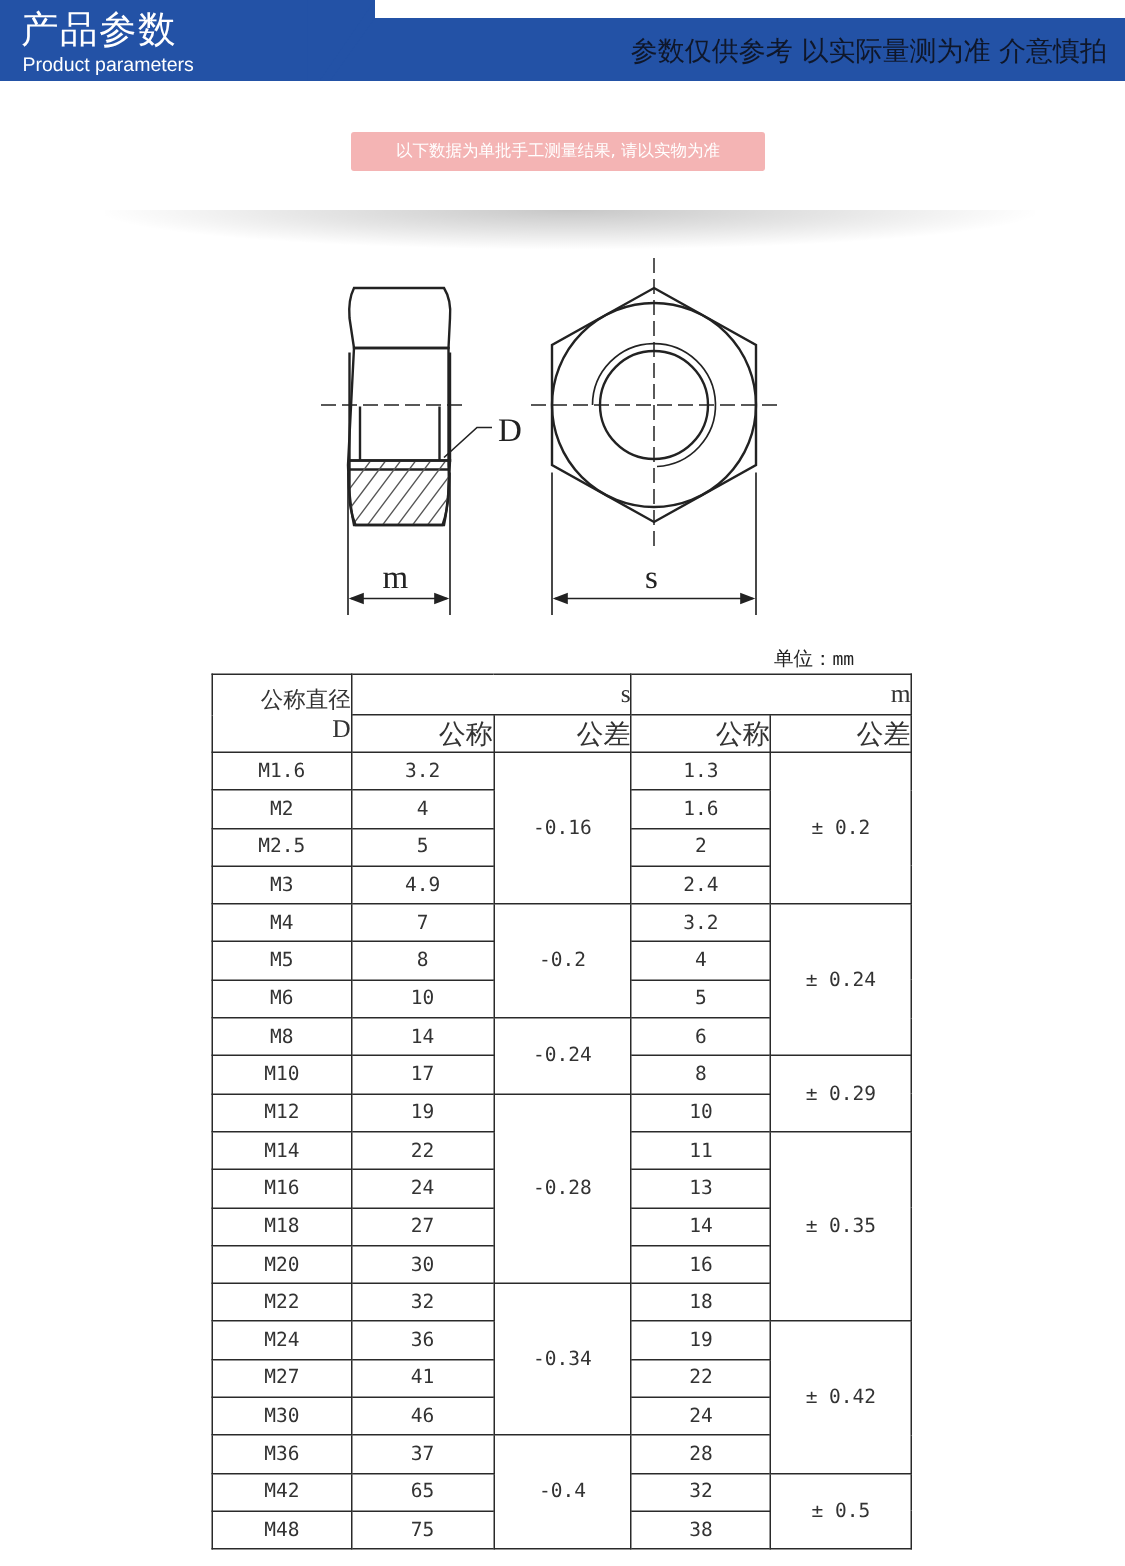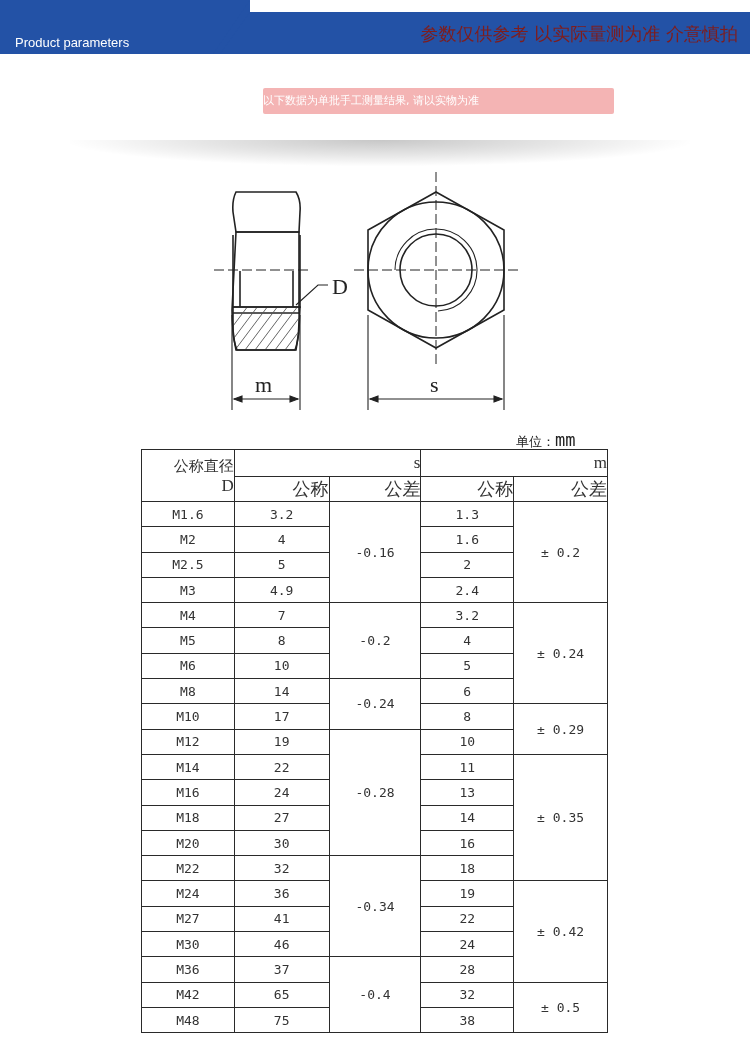--- a/index.html
+++ b/index.html
@@ -9,54 +9,55 @@
   
   .banner { position: absolute; left: 0; top: 0; width: 750px; height: 56px; }
   .banner-left { position: absolute; left: 0; top: 0; width: 250px; height: 54px; background: #2352a6; }
   .banner-slash { position: absolute; left: 205px; top: 0; width: 60px; height: 54px; overflow: hidden; }
   .banner-slash::before { content: ""; position: absolute; left: 0; top: 0; width: 60px; height: 54px;
     background: #2352a6; clip-path: polygon(0 0, 45px 0, 8px 54px, 0 54px); }
   .banner-right { position: absolute; left: 220px; top: 12px; width: 530px; height: 42px; background: #2352a6;
     clip-path: polygon(30px 0, 530px 0, 530px 42px, 0 42px); }
   .banner-title { position: absolute; left: 14px; top: 3px; font-size: 25px; color: #ffffff; font-family: "DejaVu Sans", sans-serif; letter-spacing: 1px; }
   .banner-subtitle { position: absolute; left: 15px; top: 35px; font-size: 13px; color: #ffffff; font-family: "Liberation Sans", sans-serif; }
-  .banner-notice { position: absolute; right: 12px; top: 22px; font-size: 18px; color: #7f1d1d; font-family: "DejaVu Sans", sans-serif; letter-spacing: 0px; }
-
-  
-  .note-box { position: absolute; left: 234px; top: 88px; width: 351px; height: 26px; background: #f4b4b4;
-    border-radius: 2px; text-align: left; line-height: 26px; font-size: 11px; color: #ffffff; font-family: "DejaVu Sans", sans-serif; margin-left: 29px; }
+  .banner-notice { position: absolute; right: 12px; top: 22px; font-size: 18px; color: #0f172a; font-family: "DejaVu Sans", sans-serif; letter-spacing: 0px; }
+
+  
+  .note-box { position: absolute; left: 234px; top: 88px; width: 276px; height: 26px; background: #f4b4b4;
+    border-radius: 2px; text-align: center; line-height: 26px; font-size: 11px; color: #ffffff; font-family: "DejaVu Sans", sans-serif; }
   .shadow-bar { position: absolute; left: 70px; top: 140px; width: 620px; height: 26px;
     background: radial-gradient(ellipse at 50% 0%, rgba(0,0,0,0.22) 0%, rgba(0,0,0,0.10) 40%, rgba(0,0,0,0) 72%); }
 
   
   .drawing { position: absolute; left: 200px; top: 170px; width: 340px; height: 250px; }
   .dim-label { font-family: "Liberation Serif", serif; font-size: 22px; fill: #222; }
 
   
   .unit-label { position: absolute; left: 516px; top: 430px; font-size: 13px; color: #222; font-family: "DejaVu Sans", sans-serif; }
-  .unit-label .mm { font-family: "DejaVu Sans Mono", monospace; font-size: 17px; }
+  .unit-label .mm { font-family: "DejaVu Sans Mono", monospace; font-size: 12px; }
   table.spec { position: absolute; left: 141px; top: 449px; border-collapse: collapse; width: 467px;
     font-family: "DejaVu Sans Mono", monospace; font-size: 13px; color: #333; }
   table.spec td, table.spec th { border: 1.4px solid #2a2a2a; text-align: center; font-weight: normal; padding: 0; }
   table.spec th { font-family: "DejaVu Sans", sans-serif; text-align: right; }
   .h1 th { height: 27px; font-size: 15px; }
   .h2 th { height: 22px; font-size: 18px; }
   .h1 th.d-head { font-size: 15px; line-height: 20px; }
   .h1 th.d-head .d-letter { font-family: "Liberation Serif", serif; font-size: 17px; }
   .h1 th.grp { font-family: "Liberation Serif", serif; font-size: 17px; }
   table.spec tbody td { height: 25.3px; }
   .c1 { width: 93px; } .c2 { width: 95px; } .c3 { width: 92px; } .c4 { width: 93px; } .c5 { width: 94px; }
 </style>
 </head>
 <body>
 
 <div class="banner">
   <div class="banner-left"></div>
   <div class="banner-slash"></div>
   <div class="banner-right"></div>
+  <div class="banner-title">产品参数</div>
   <div class="banner-subtitle">Product parameters</div>
   <div class="banner-notice">参数仅供参考 以实际量测为准 介意慎拍</div>
 </div>
 
 <div class="note-box">以下数据为单批手工测量结果, 请以实物为准</div>
 <div class="shadow-bar"></div>
 
 <svg class="drawing" viewBox="0 0 340 250" width="340" height="250">
   <g stroke="#222" stroke-width="1.6" fill="none">
 

